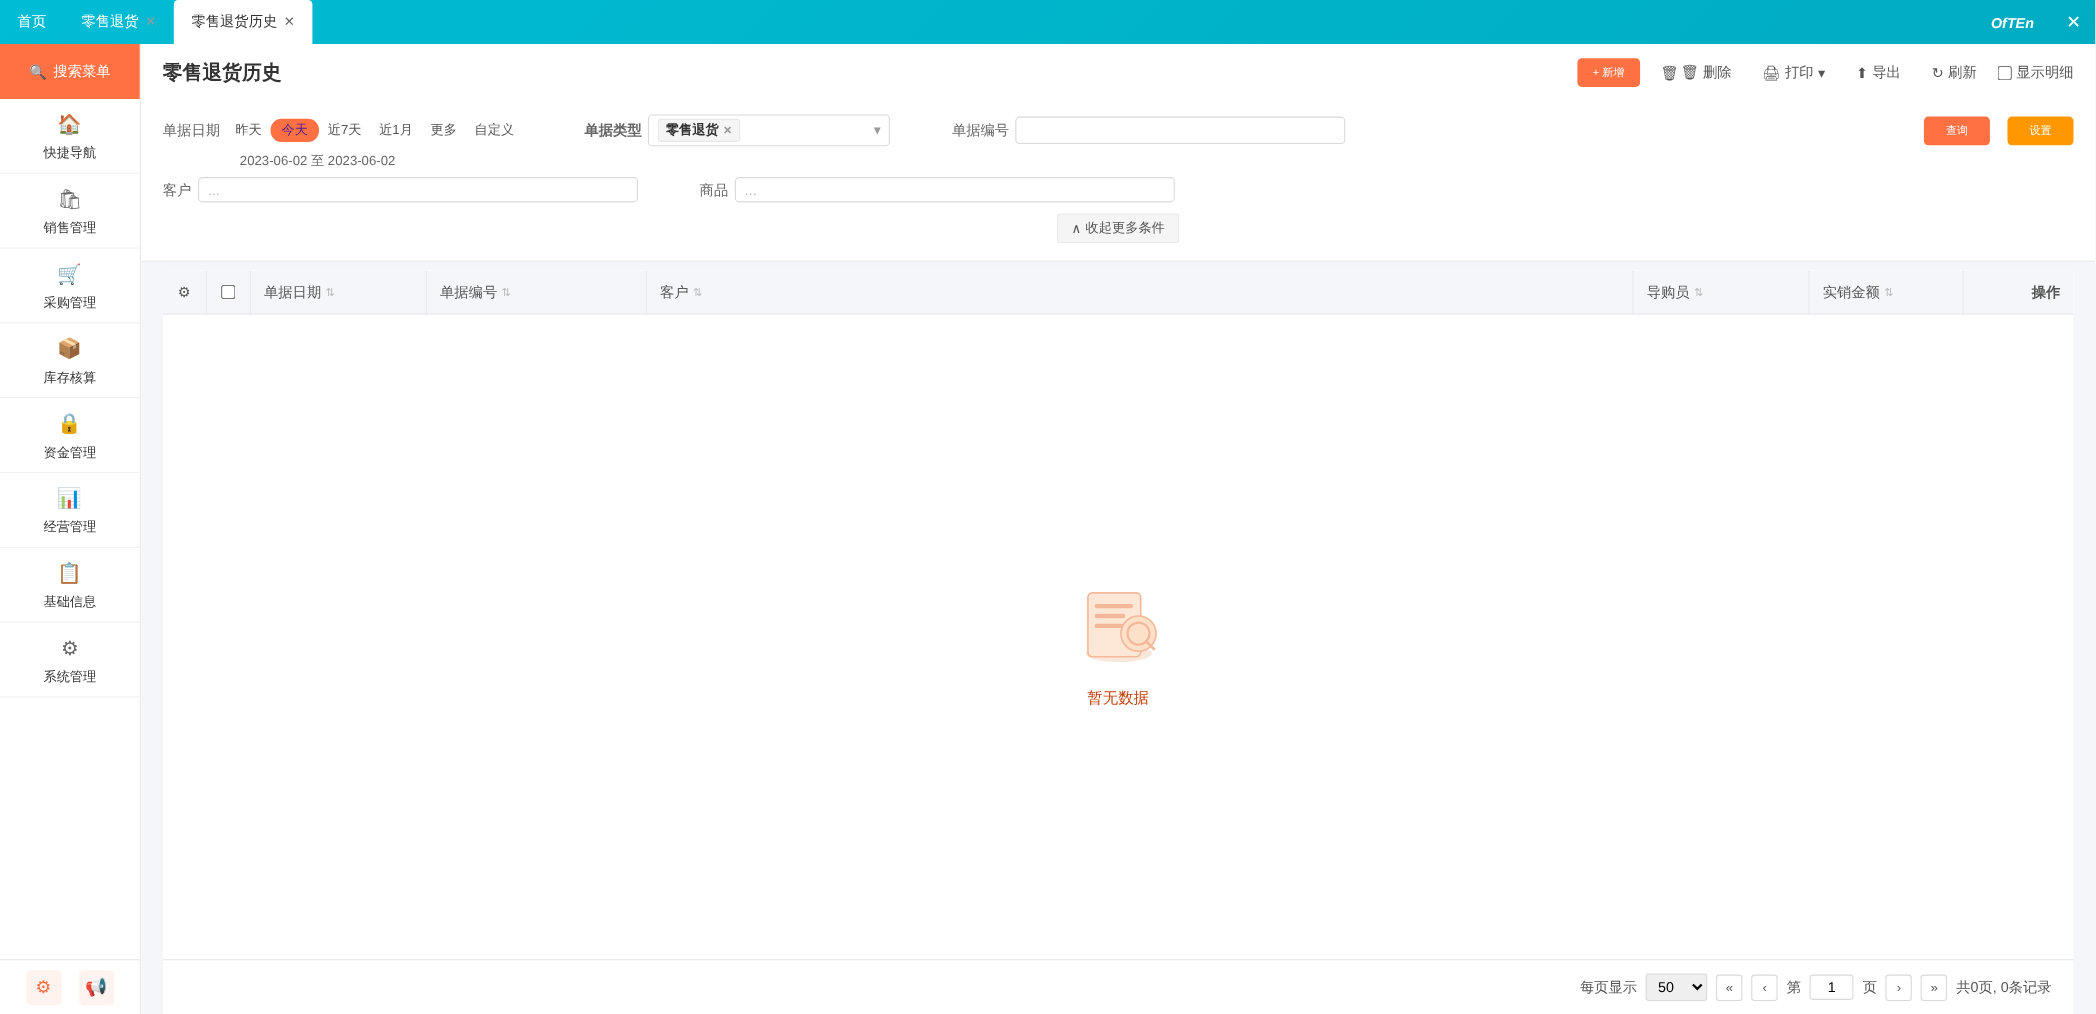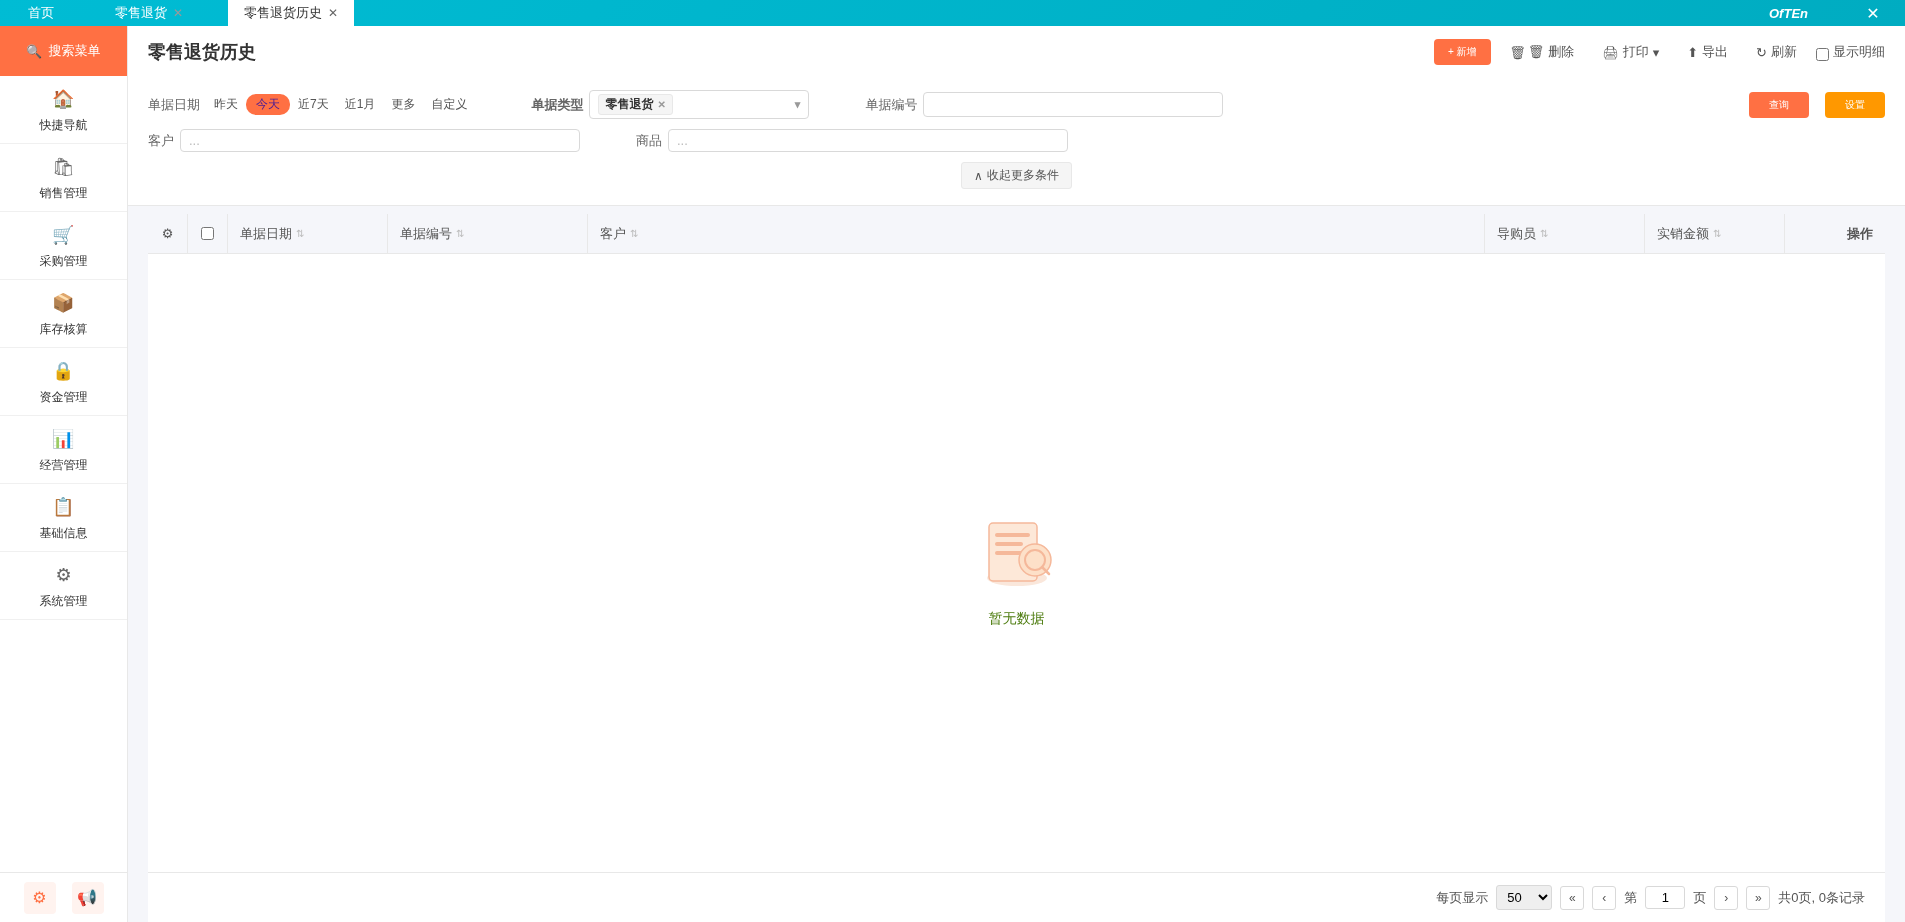--- a/index.html
+++ b/index.html
@@ -1,26 +1,25 @@
 <!DOCTYPE html>
 <html><head>
   <meta charset="utf-8">
   <style>
     * { box-sizing: border-box; margin: 0; padding: 0; font-family: 'Microsoft YaHei', Arial, sans-serif; }
     body { width: 1905px; height: 922px; overflow: hidden; display: flex; flex-direction: column; background: #f0f2f5; }
 
     
     .top-bar {
-      height: 26px;
+      height: 40px;
       background: linear-gradient(135deg, #00bcd4, #00acc1);
       display: flex;
       align-items: center;
-      padding: 12px;
+      padding: 0;
       flex-shrink: 0;
-      gap: 29px;
     }
     .top-bar .tab-item {
       height: 40px;
       padding: 0 16px;
       display: flex;
       align-items: center;
       font-size: 13px;
       color: #fff;
       cursor: pointer;
       white-space: nowrap;
@@ -184,21 +183,21 @@
       color: #fff;
       border: none;
       padding: 6px 14px;
       border-radius: 4px;
       font-size: 10px;
       cursor: pointer;
     }
     .btn-new { background: #ff7043; color: #fff; }
     .checkbox-label {
       display: flex;
-      align-items: flex-end;
+      align-items: center;
       gap: 4px;
       font-size: 13px;
       color: #555;
       cursor: pointer;
     }
 
     
     .filter-area {
       padding: 12px 0 0 0;
     }
@@ -351,21 +350,21 @@
     .sort-icon { color: #bbb; font-size: 10px; }
 
     
     .empty-state {
       flex: 1;
       display: flex;
       flex-direction: column;
       align-items: center;
       justify-content: center;
       gap: 12px;
-      color: #4d7c0f;
+      color: #c2410c;
       font-size: 14px;
     }
     .empty-icon {
       width: 100px;
       height: 100px;
       position: relative;
     }
 
     
     .pagination {
@@ -544,20 +543,23 @@
             <span class="filter-label">单据编号</span>
             <input class="filter-input" type="text" style="min-width: 300px;">
           </div>
 
           <div style="margin-left: auto; display: flex; gap: 16px; align-items: center;">
             <button class="btn-primary" style="background:#ff7043; padding: 6px 20px;">查询</button>
             <button class="btn-primary" style="background:#ff9800; padding: 6px 20px;">设置</button>
           </div>
         </div>
 
+        <div style="padding-left: 70px; margin-top: -6px; margin-bottom: 6px;">
+          <span class="date-range-text">2023-06-02 至 2023-06-02</span>
+        </div>
 
         <div class="filter-row">
 
           <div class="filter-group">
             <span class="filter-label">客户</span>
             <div class="filter-text-input filter-text-input-lg" style="min-width:400px;">
               <span>...</span>
             </div>
           </div>
 

